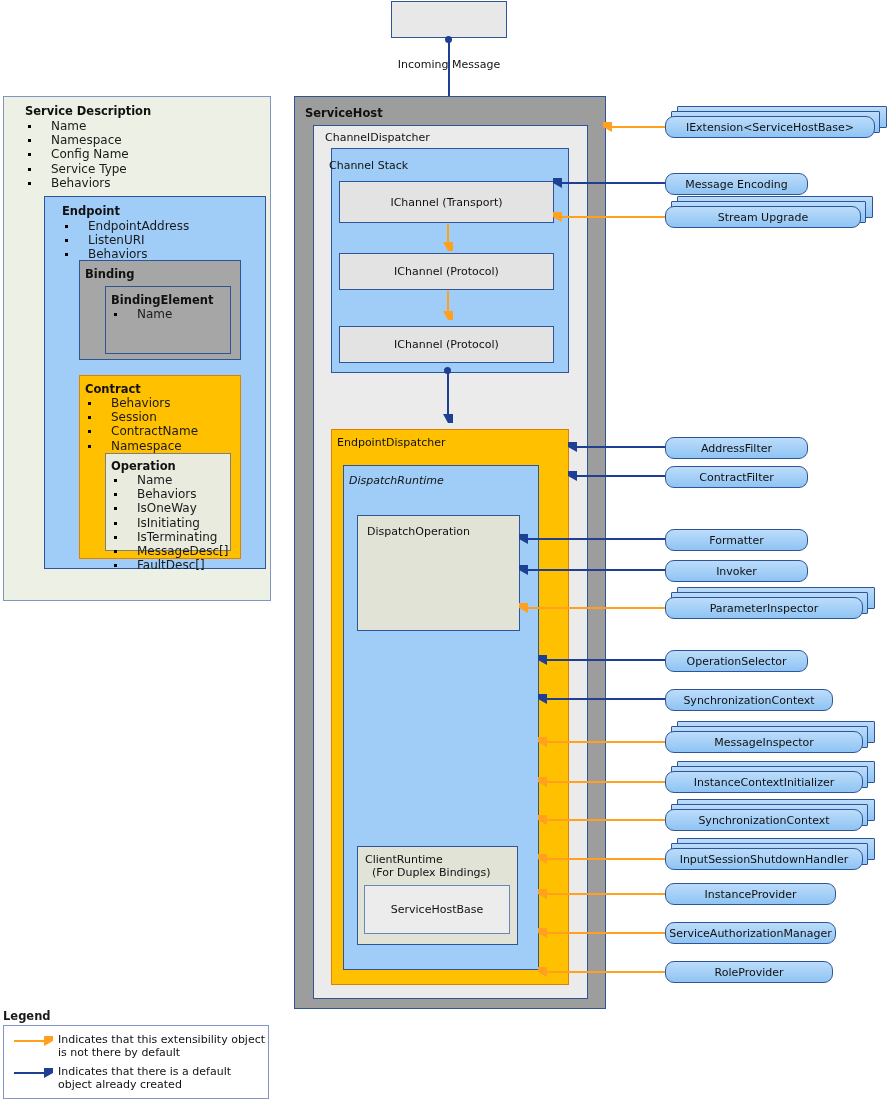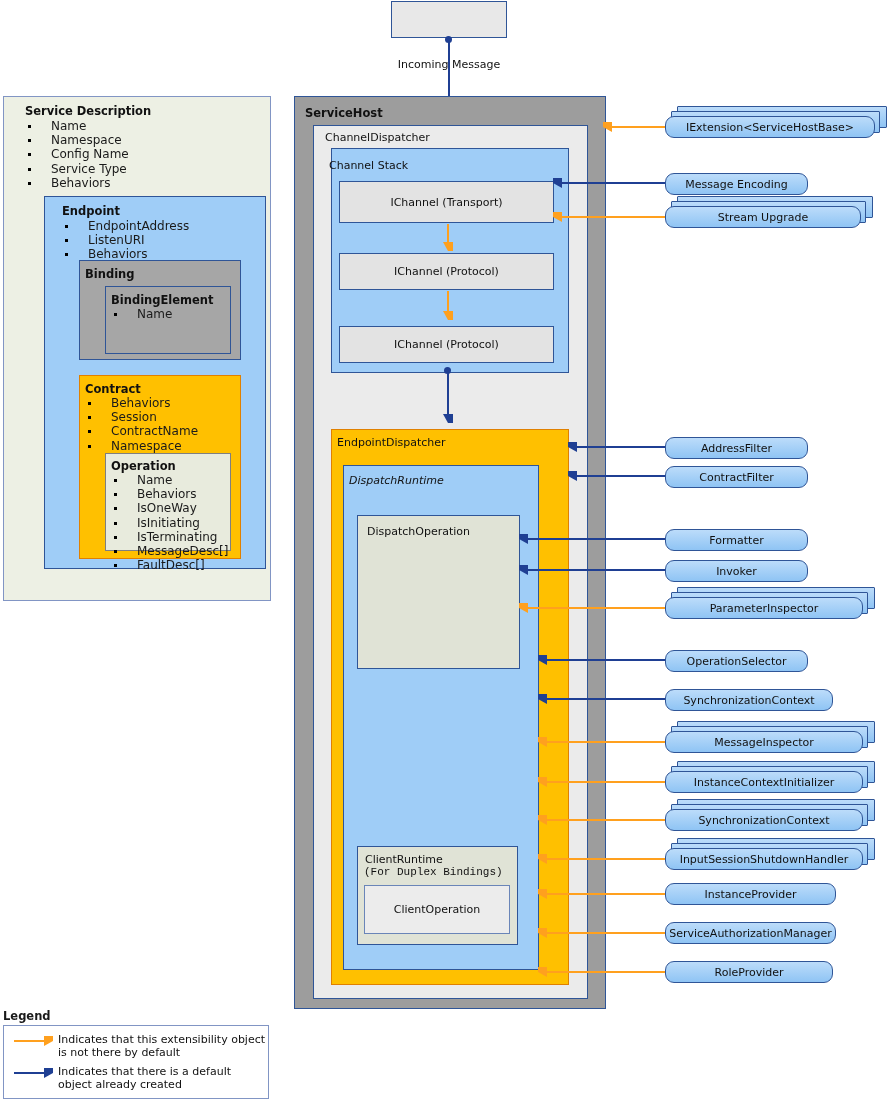--- a/index.html
+++ b/index.html
@@ -158,30 +158,30 @@
 <div class="ar-d a-blue" style="left:443px;top:414px;"></div>
 
 <div class="box b-gold bd-gold" style="left:331px;top:429px;width:238px;height:556px;">
 </div>
 <div class="ttl" style="left:337px;top:436px;">EndpointDispatcher</div>
 
 <div class="box b-blue" style="left:343px;top:465px;width:196px;height:505px;">
 </div>
 <div class="ttl" style="left:349px;top:474px;font-style:italic;">DispatchRuntime</div>
 
-<div class="box" style="left:357px;top:515px;width:163px;height:154px;background:#e0e3d6;border-color:#2f5597;">
+<div class="box" style="left:357px;top:515px;width:163px;height:116px;background:#e0e3d6;border-color:#2f5597;">
   <div class="ttl" style="left:9px;top:9px;">DispatchOperation</div>
 </div>
 
 <div class="box" style="left:357px;top:846px;width:161px;height:99px;background:#e0e3d6;border-color:#2f5597;">
   <div class="ttl" style="left:7px;top:6px;">ClientRuntime</div>
-  <div class="ttl" style="left:6px;top:19px;font-family:Liberation Mono, monospace;">(For Duplex Bindings)</div>
+  <div class="ttl" style="left:14px;top:19px;">(For Duplex Bindings)</div>
 </div>
 <div class="box" style="left:364px;top:885px;width:146px;height:49px;background:#ececec;border-color:#6a85b8;">
-  <div class="ttl" style="left:0;top:17px;width:100%;text-align:center;">ClientOperation</div>
+  <div class="ttl" style="left:0;top:17px;width:100%;text-align:center;">ServiceHostBase</div>
 </div>
 
 <div class="callout" style="left:665px;top:116px;width:208px;">
   <div class="sh sh2"></div>
   <div class="sh sh1"></div>
   <div class="face">IExtension&lt;ServiceHostBase&gt;</div>
 </div>
 <div class="ln-h c-org" style="left:612px;top:126px;width:53px;"></div>
 <div class="ar-l a-org" style="left:603px;top:122px;"></div>
 

